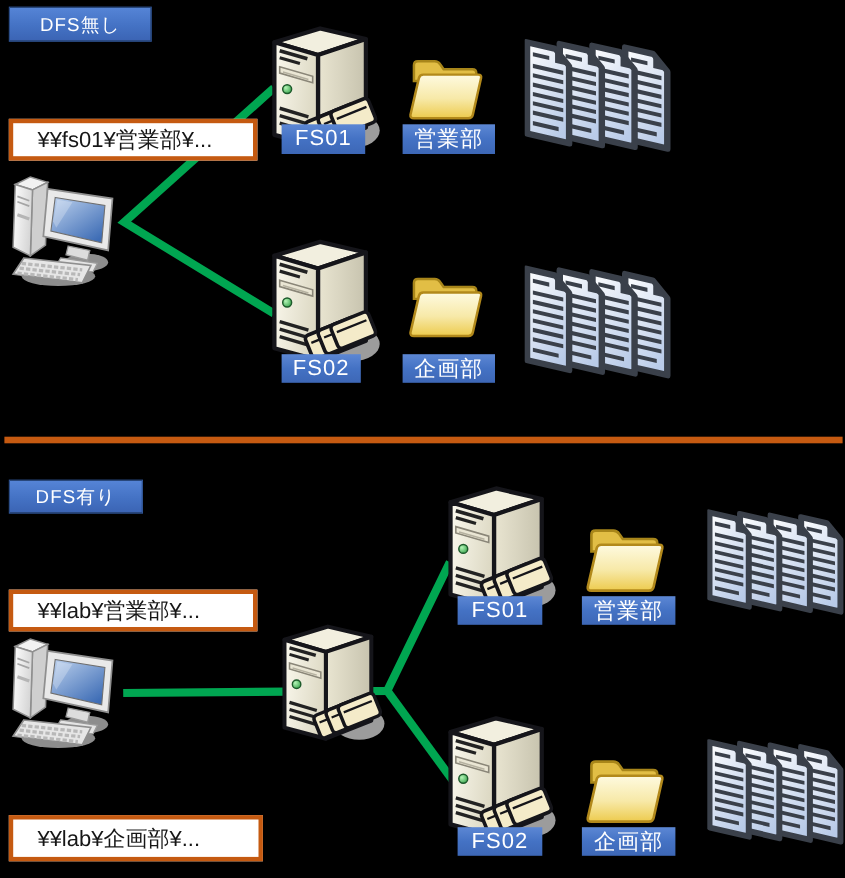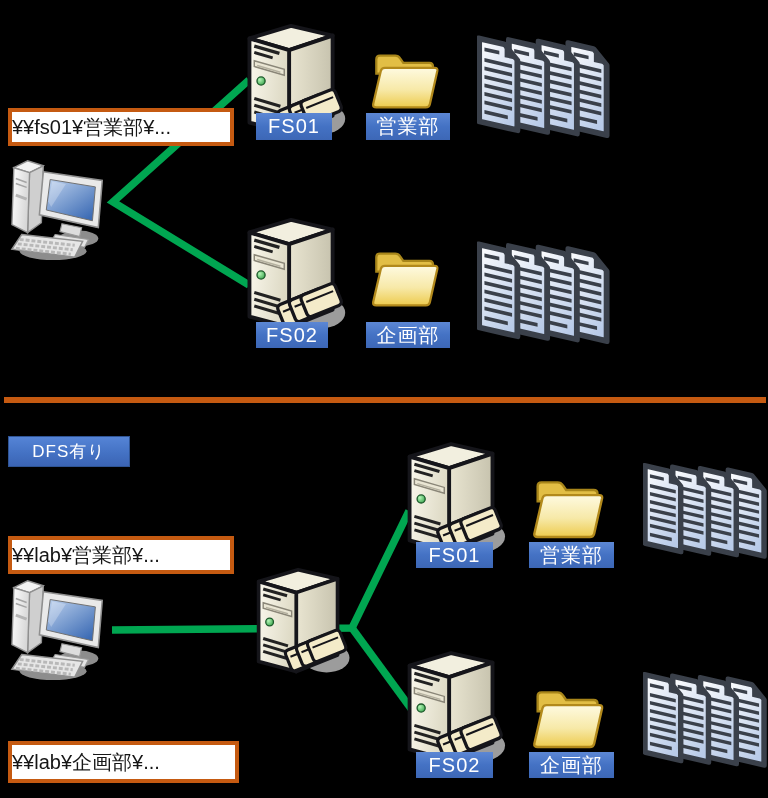--- a/index.html
+++ b/index.html
@@ -10,21 +10,21 @@
   svg.lines{position:absolute;left:0;top:0;width:768px;height:798px;z-index:1;}
   svg.icon{position:absolute;z-index:2;overflow:visible;}
   .badge{
     position:absolute;z-index:3;display:flex;align-items:center;justify-content:center;
     background:linear-gradient(180deg,#5584d6 0%,#4472C4 55%,#3b64b4 100%);
     border:1px solid #2f5494;color:#fff;font-size:17px;letter-spacing:1px;
   }
   .pathbox{
     position:absolute;z-index:3;display:flex;align-items:center;
     background:#ffffff;border:4px solid #C55A11;color:#161616;
-    font-size:20px;padding-left:0;box-sizing:border-box;white-space:nowrap;
+    font-size:20px;padding-left:22px;box-sizing:border-box;white-space:nowrap;
   }
   .bluelabel{
     position:absolute;z-index:3;display:flex;align-items:center;justify-content:center;
     background:linear-gradient(180deg,#5c87d4 0%,#4472C4 50%,#3d67b6 100%);
     color:#fff;font-size:20px;letter-spacing:1px;white-space:nowrap;
   }
   .nslabel{
     position:absolute;z-index:3;display:flex;flex-direction:column;align-items:center;justify-content:center;
     background:linear-gradient(180deg,#5c87d4 0%,#4472C4 50%,#3d67b6 100%);
     color:#fff;font-size:15px;line-height:21px;text-align:center;white-space:nowrap;
@@ -184,20 +184,21 @@
       </symbol>
     </defs>
   </svg>
 
   <svg class="lines">
     <path d="M249,80 L113,202 L249,285" fill="none" stroke="#00A651" stroke-width="7.5"></path>
     <path d="M112,630 L352,628 L409,511" fill="none" stroke="#00A651" stroke-width="7.5"></path>
     <path d="M352,628 L412,710" fill="none" stroke="#00A651" stroke-width="7.5"></path>
   </svg>
 
+  <div class="badge" style="left:8px;top:6px;width:128px;height:30px">DFS無し</div>
 
   <svg class="icon" style="left:6px;top:152px;width:110px;height:112px">
       <use href="#icon-computer"></use>
     </svg>
 
   <div class="pathbox" style="left:8px;top:108px;width:226px;height:38px">¥¥fs01¥営業部¥...</div>
 
   <svg class="icon" style="left:237px;top:22px;width:110px;height:118px">
       <use href="#icon-server"></use>
     </svg>

